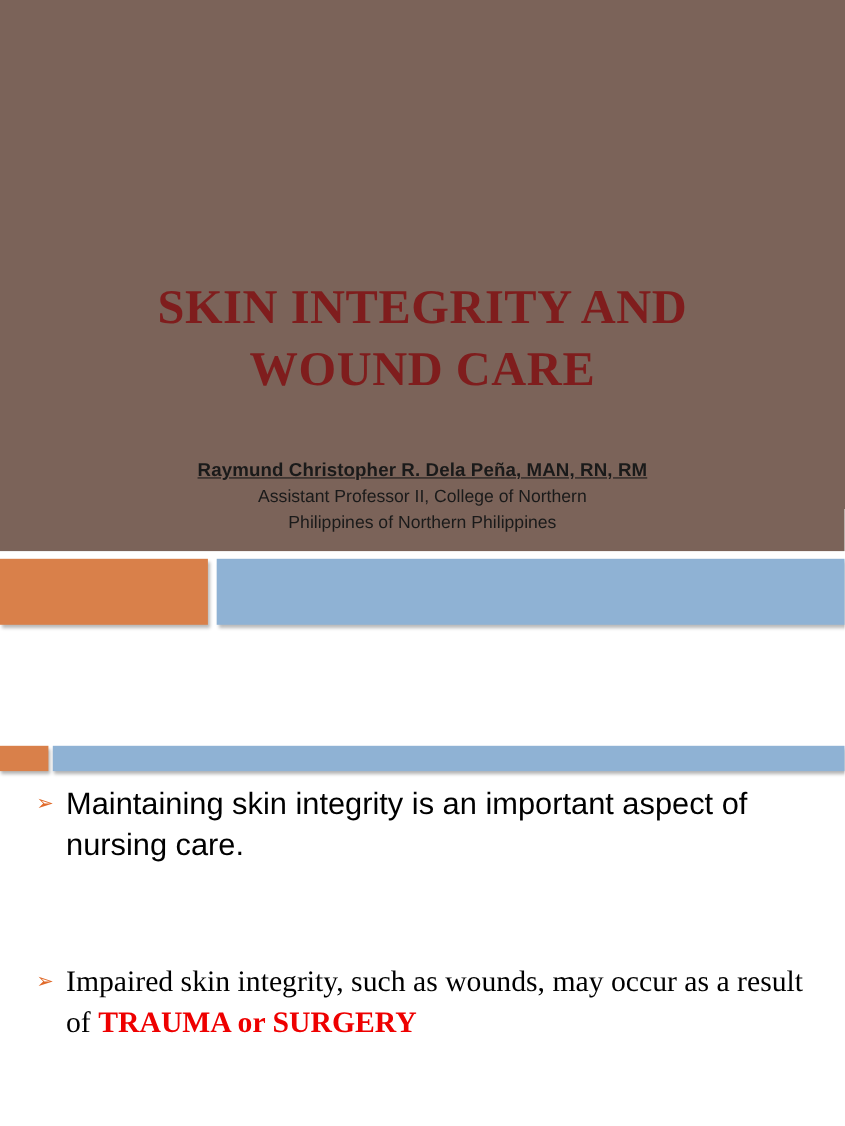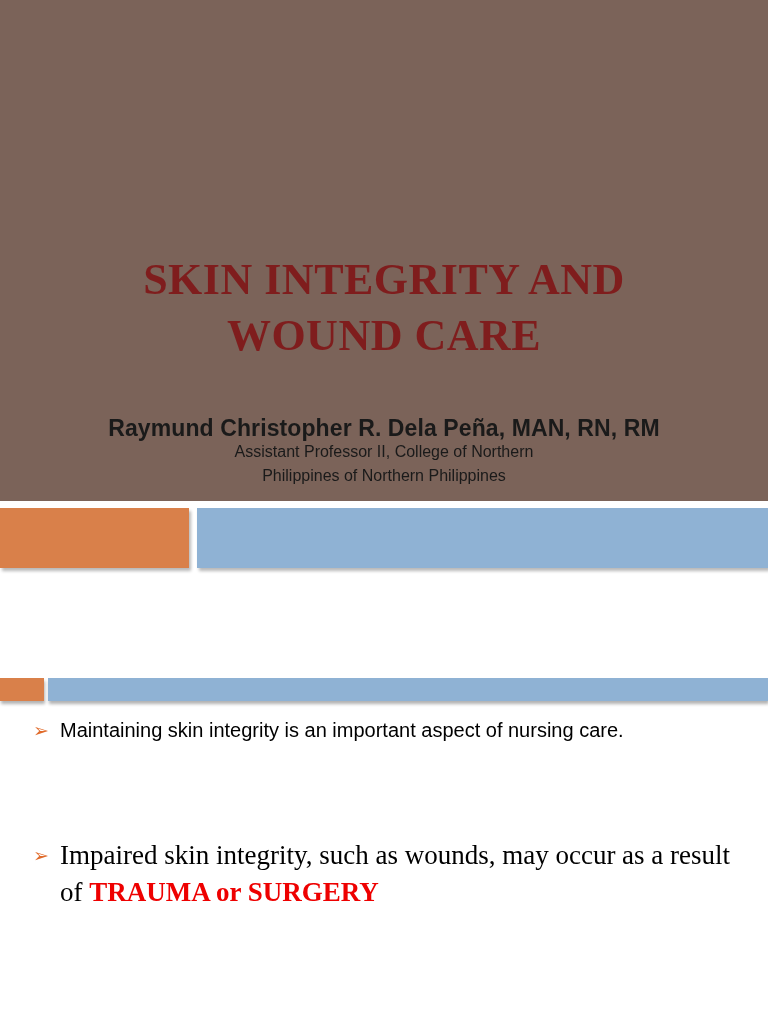--- a/index.html
+++ b/index.html
@@ -56,24 +56,25 @@
   .title-author {
     position: absolute;
     left: 54px;
     top: 416px;
     width: 660px;
     text-align: center;
     color: #1a1a1a;
   }
 
   .author-name {
-    font-size: 23px;
+    font-size: 17px;
     font-weight: bold;
     line-height: 24px;
     letter-spacing: 0.1px;
+    text-decoration: underline;
   }
 
   .author-role,
   .author-org {
     font-size: 16px;
     font-weight: normal;
     line-height: 24px;
   }
 
   
@@ -170,21 +171,21 @@
   .bullet-item-1 {
     margin-top: 0;
   }
 
   .bullet-item-1 .bullet-marker {
     top: 9px;
   }
 
   .bullet-text-sans {
     font-family: "Liberation Sans", sans-serif;
-    font-size: 20px;
+    font-size: 28px;
     line-height: 37px;
     font-weight: normal;
   }
 
   .bullet-item-2 {
     margin-top: 88px;
   }
 
   .bullet-item-2 .bullet-marker {
     top: 9px;

